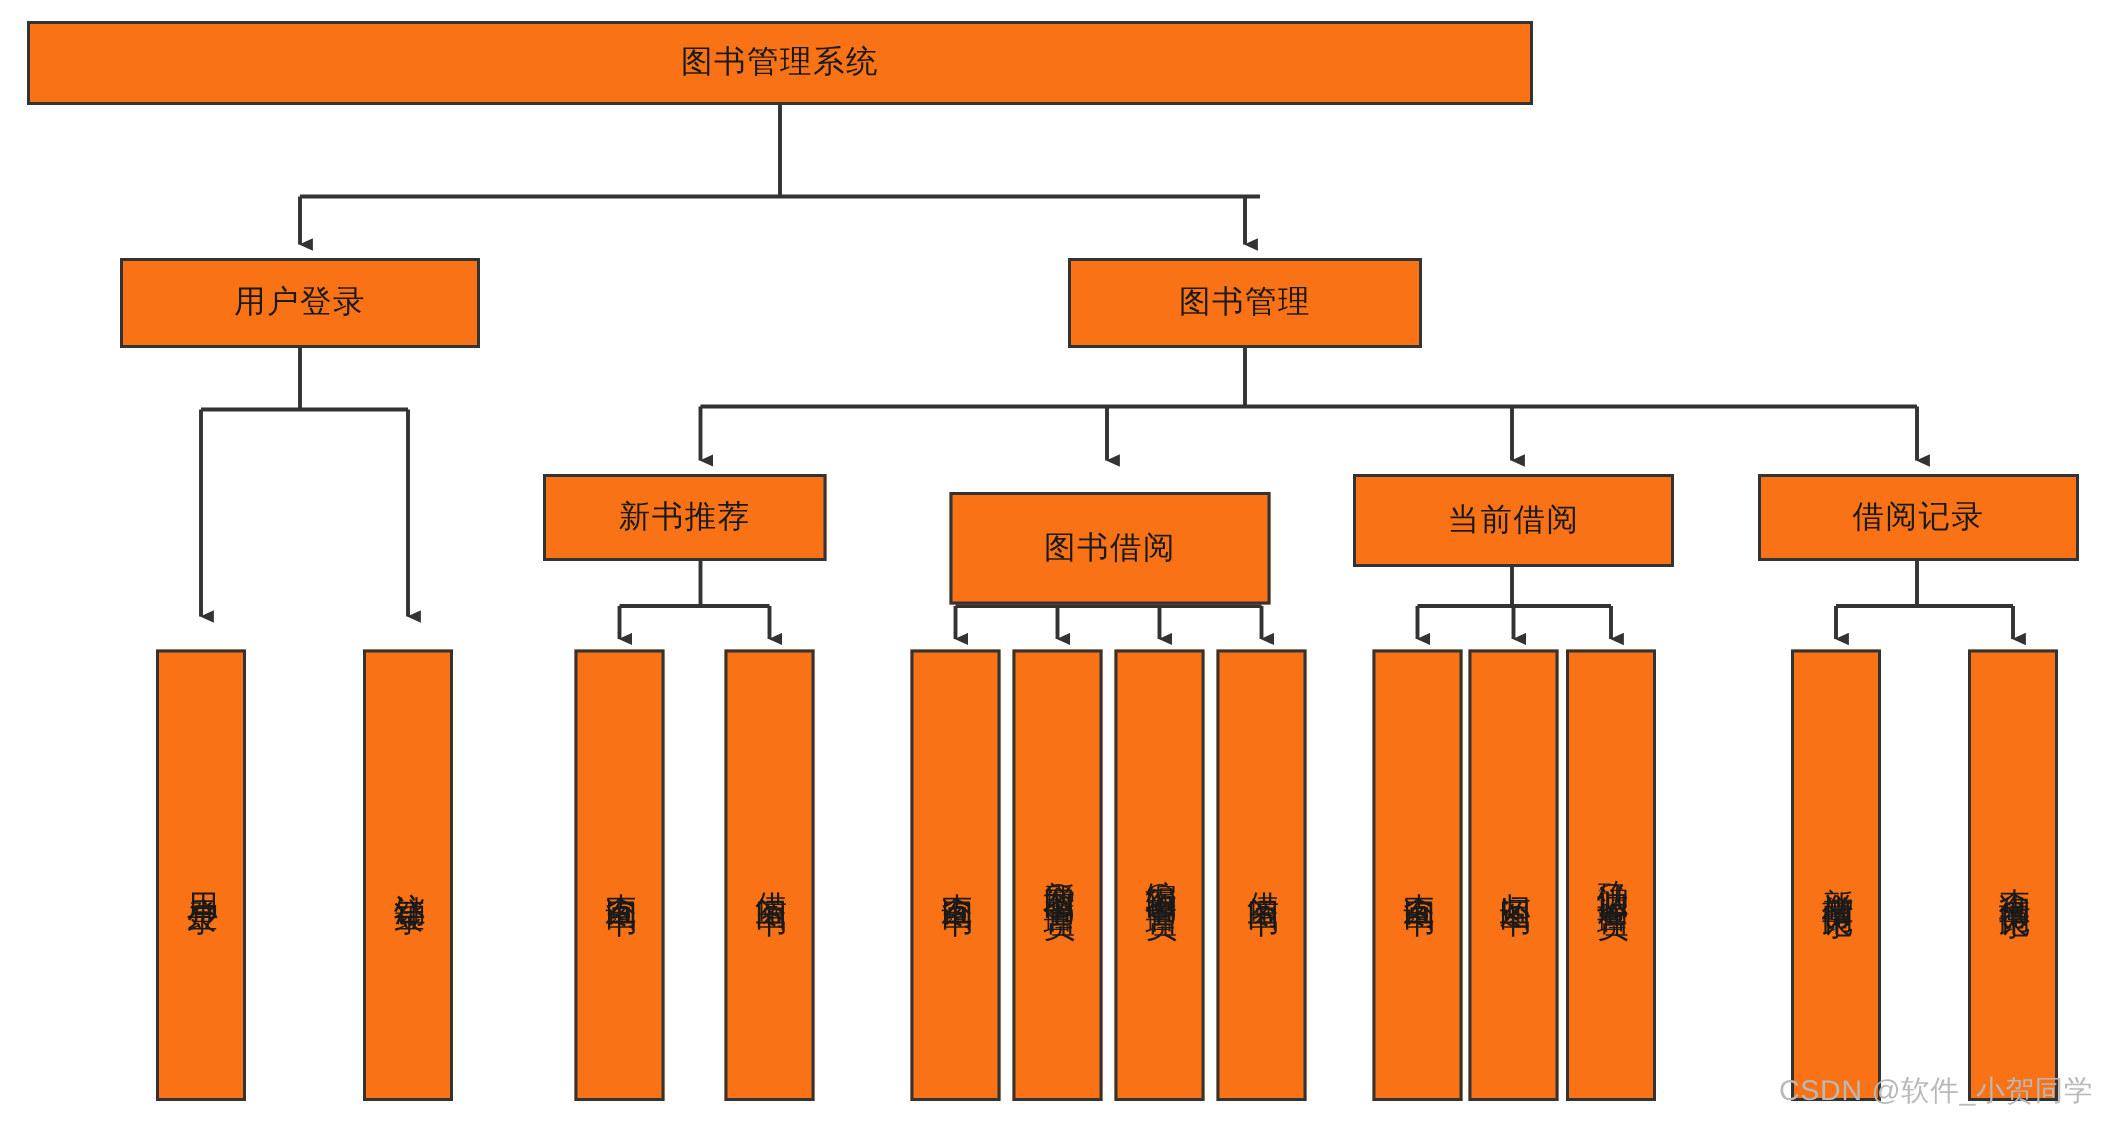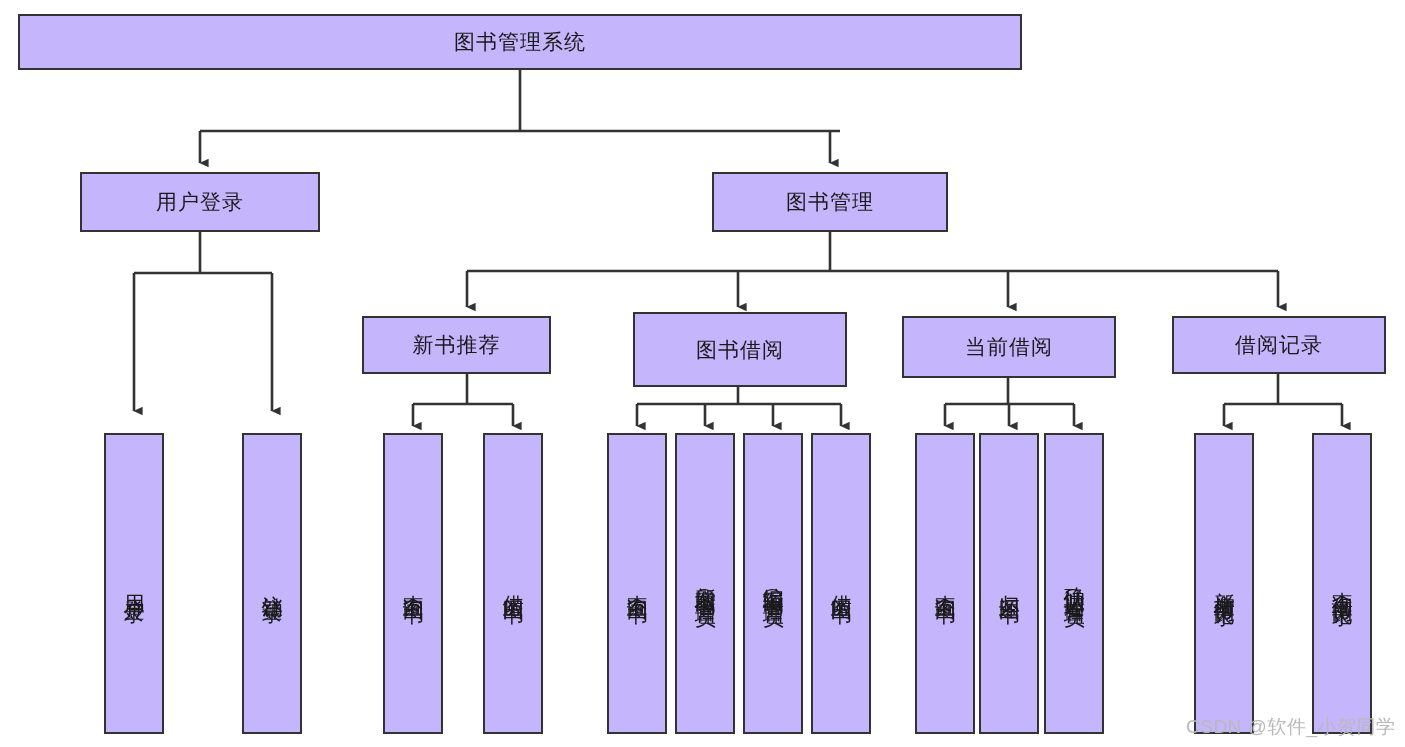--- a/index.html
+++ b/index.html
@@ -22,21 +22,21 @@
     position: absolute;
     left: 0;
     top: 0;
     width: 1405px;
     height: 747px;
     pointer-events: none;
   }
   .node {
     position: absolute;
     box-sizing: border-box;
-    background: #c4b5fd;
+    background: #f97316;
     border: 2px solid #333333;
     display: flex;
     align-items: center;
     justify-content: center;
     color: #1a1a1a;
   }
   .node.horizontal {
     font-size: 21px;
     letter-spacing: 1px;
     line-height: 1.1;
@@ -132,21 +132,21 @@
   <div class="node horizontal" style="left:80px; top:172px; width:240px; height:60px;">
     <span>用户登录</span>
   </div>
   <div class="node horizontal" style="left:712px; top:172px; width:236px; height:60px;align-items:center;">
     <span>图书管理</span>
   </div>
 
   <div class="node horizontal" style="left:362px; top:316px; width:189px; height:58px;">
     <span>新书推荐</span>
   </div>
-  <div class="node horizontal" style="left:633px; top:312px; width:214px; height:75px;">
+  <div class="node horizontal" style="left:633px; top:328px; width:214px; height:75px;">
     <span>图书借阅</span>
   </div>
   <div class="node horizontal" style="left:902px; top:316px; width:214px; height:62px;">
     <span>当前借阅</span>
   </div>
   <div class="node horizontal" style="left:1172px; top:316px; width:214px; height:58px;">
     <span>借阅记录</span>
   </div>
 
   <div class="node vertical" style="left:104px; top:433px; width:60px; height:301px;">

